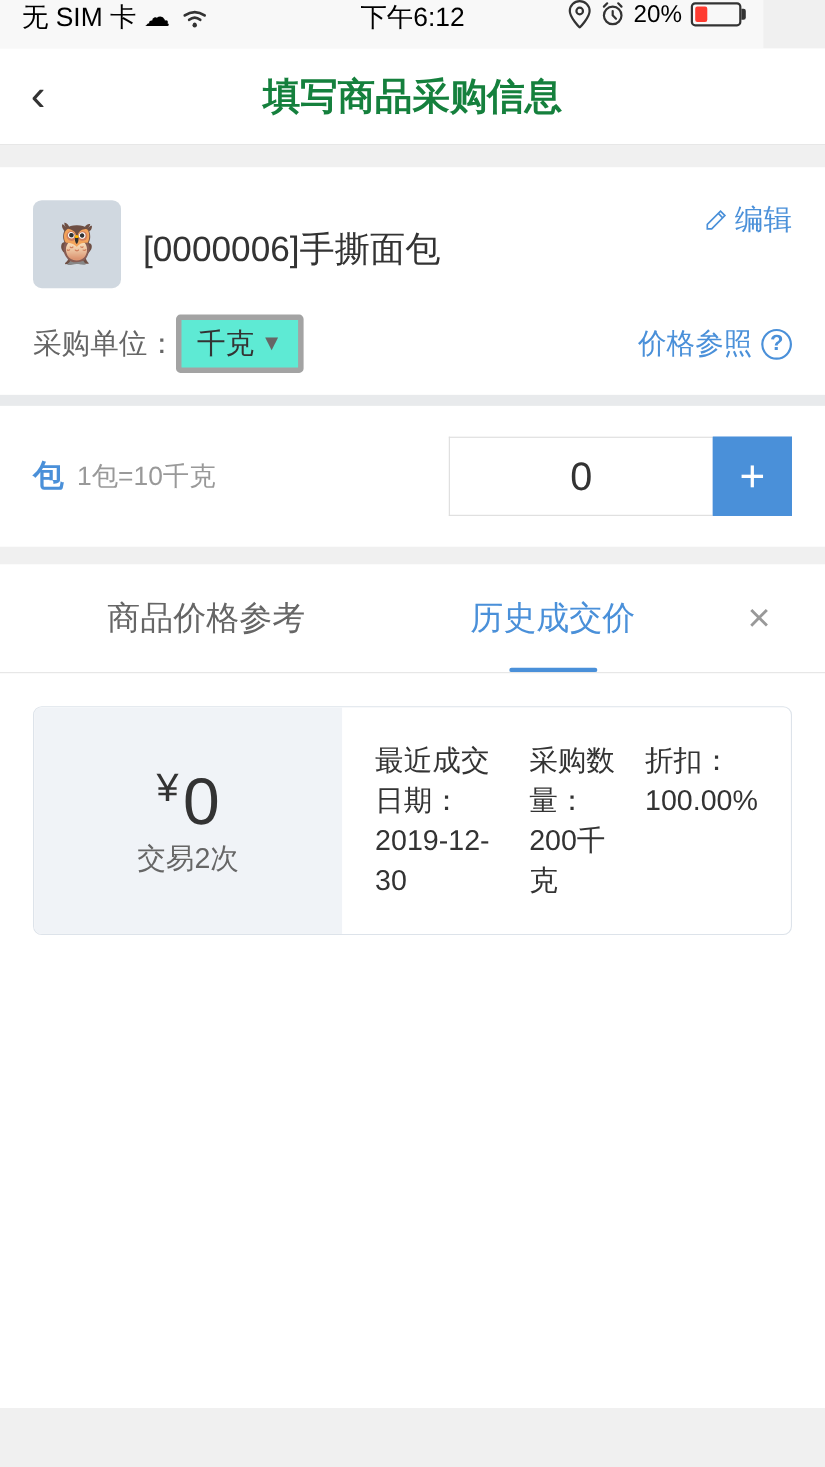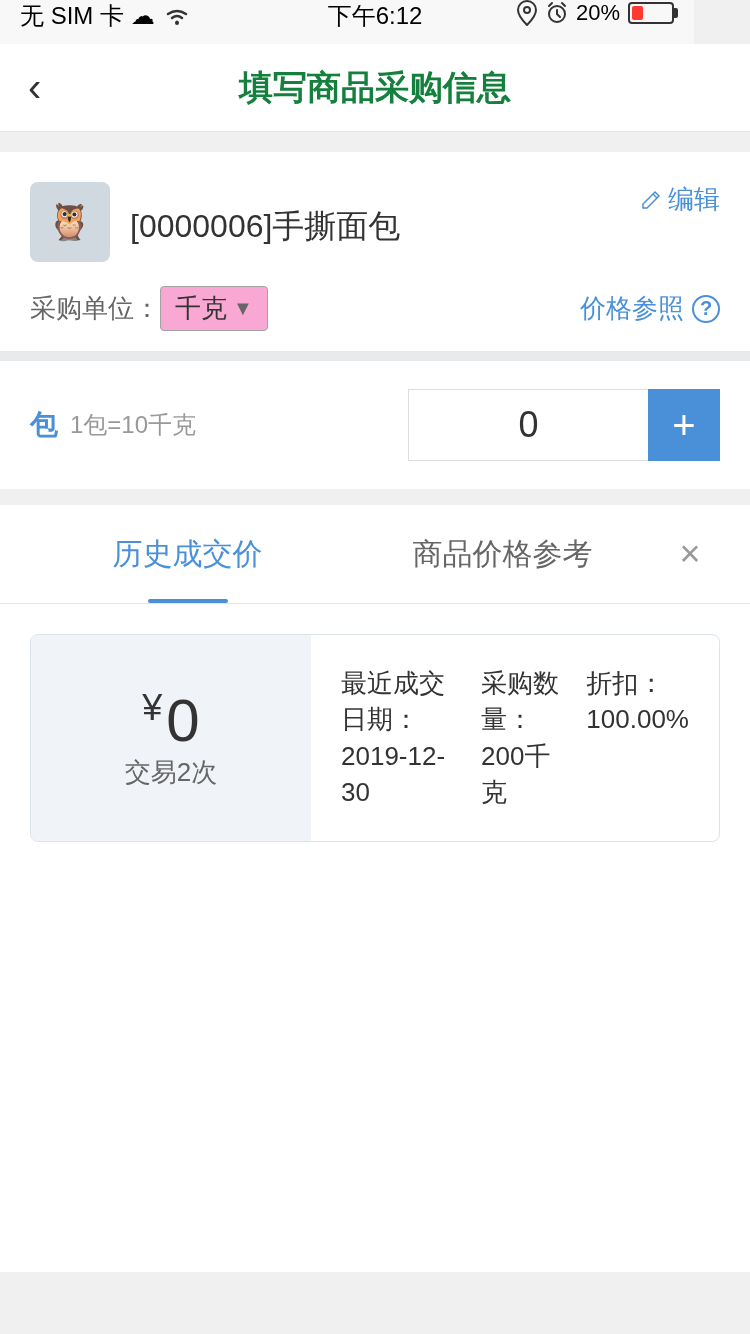--- a/index.html
+++ b/index.html
@@ -145,26 +145,26 @@
       align-items: center;
       justify-content: space-between;
     }
     .unit-row {
       display: flex;
       align-items: center;
       font-size: 26px;
       color: #666;
     }
     .unit-select {
-      border: 1px solid #a3a3a3;
+      border: 5px solid #a3a3a3;
       border-radius: 4px;
       padding: 4px 14px;
       font-size: 26px;
       color: #333;
-      background: #f9a8d4;
+      background: #5eead4;
       display: flex;
       align-items: center;
       gap: 6px;
       cursor: pointer;
     }
     .unit-dropdown-arrow {
       font-size: 20px;
       color: #666;
     }
     .price-ref {
@@ -430,22 +430,22 @@
     <span class="quantity-sub">1包=10千克</span>
   </div>
   <div class="quantity-control">
     <input class="qty-input" type="text" value="0" style="">
     <div class="qty-plus">+</div>
   </div>
 </div>
 
 <div class="tabs-section">
   <div class="tabs-bar">
+    <div class="tab-item">商品价格参考</div>
     <div class="tab-item active">历史成交价</div>
-    <div class="tab-item">商品价格参考</div>
     <div class="tab-close">×</div>
   </div>
 
   <div class="history-content">
     <div class="price-card">
       <div class="price-card-left">
         <div class="price-value">
           <span class="price-currency">¥</span><span>0</span>
         </div>
         <div class="price-trade-count">交易2次</div>

